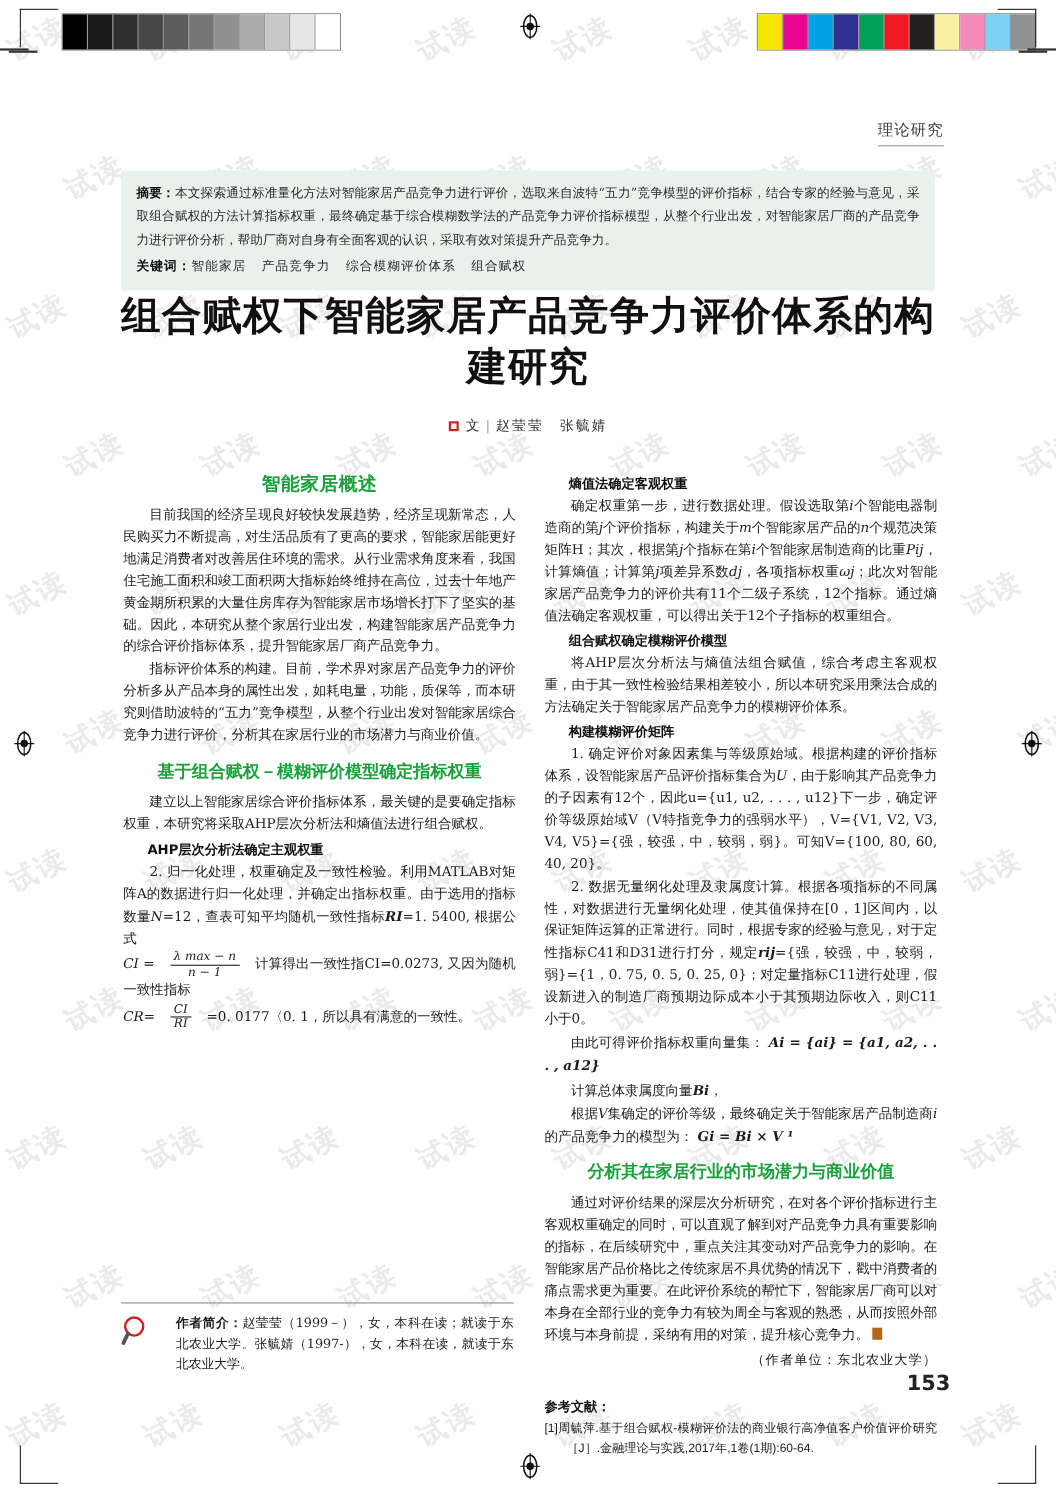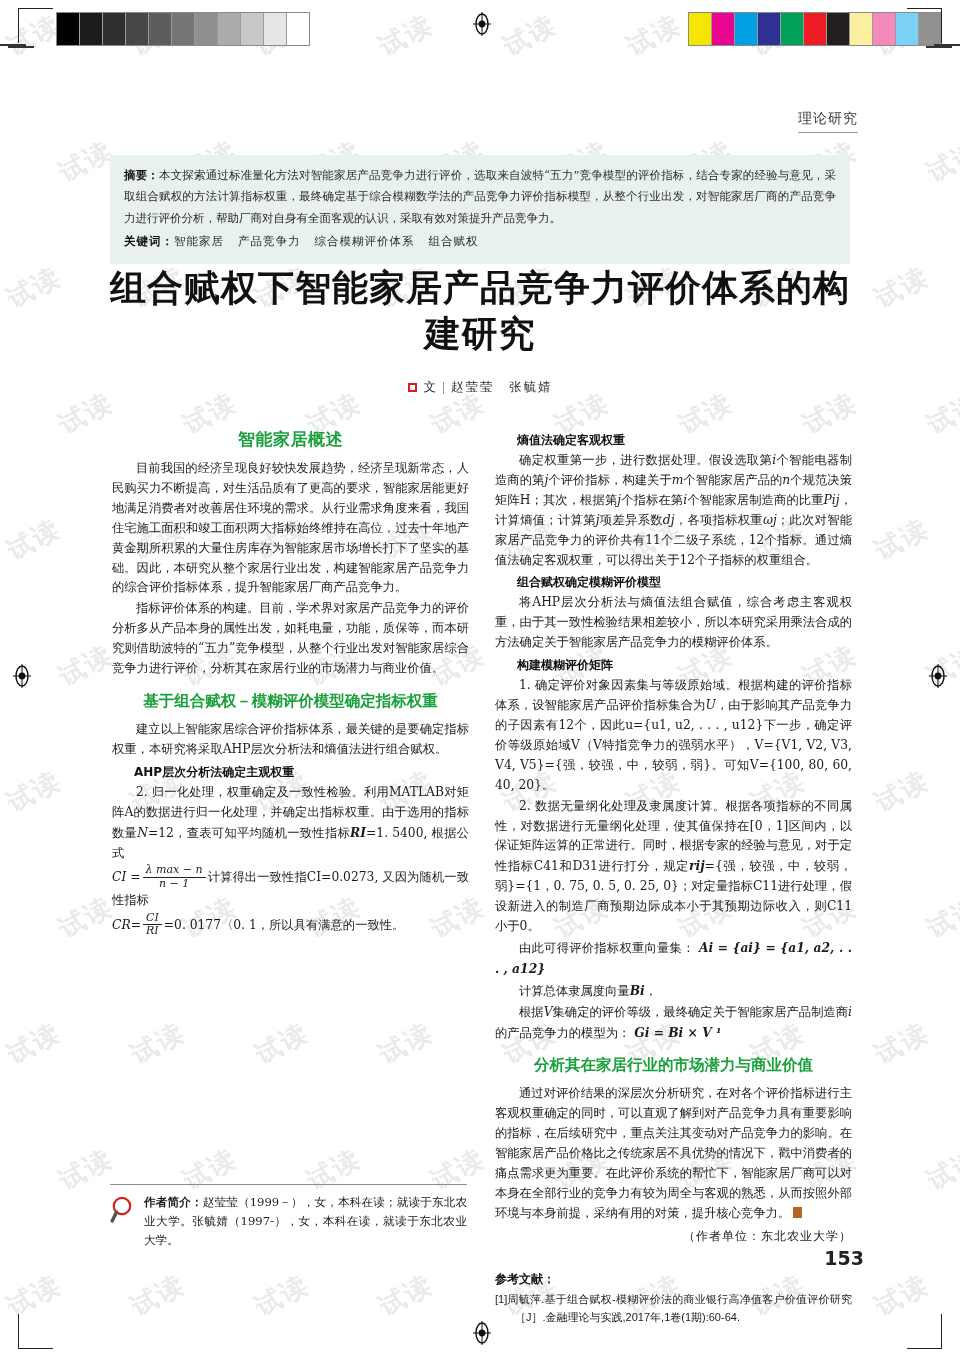--- a/index.html
+++ b/index.html
@@ -220,35 +220,35 @@
   
   .mathi { font-family: "DejaVu Serif", serif; font-style: italic; }
   .mathb { font-family: "DejaVu Serif", serif; font-style: italic; font-weight: 700; }
   .frac {
     display: inline-block;
     vertical-align: middle;
     text-align: center;
     font-style: italic;
     font-size: 11px;
     line-height: 1.15;
-    margin: 0 2px;
+    margin: 0 14px;
   }
   .frac .num { display: block; border-bottom: 1px solid #222; padding: 0 3px; }
   .frac .den { display: block; padding: 0 3px; }
 
   
   .bio-block {
     position: absolute;
     left: 110px;
     top: 1184px;
     width: 357px;
     z-index: 6;
   }
   .bio-rule { height: 1px; background: #8d8d8d; margin-bottom: 8px; }
-  .bio-row { display: flex; gap: 6px; align-items: flex-start; }
+  .bio-row { display: flex; gap: 22px; align-items: flex-start; }
   .bio-icon { flex: 0 0 auto; margin-top: 2px; }
   .bio-text {
     font-family: "DejaVu Serif", serif;
     font-size: 11.6px;
     line-height: 1.62;
     text-align: justify;
     color: #1c1c1c;
   }
   .bio-text b { font-family: "DejaVu Sans", sans-serif; font-weight: 700; }
 

